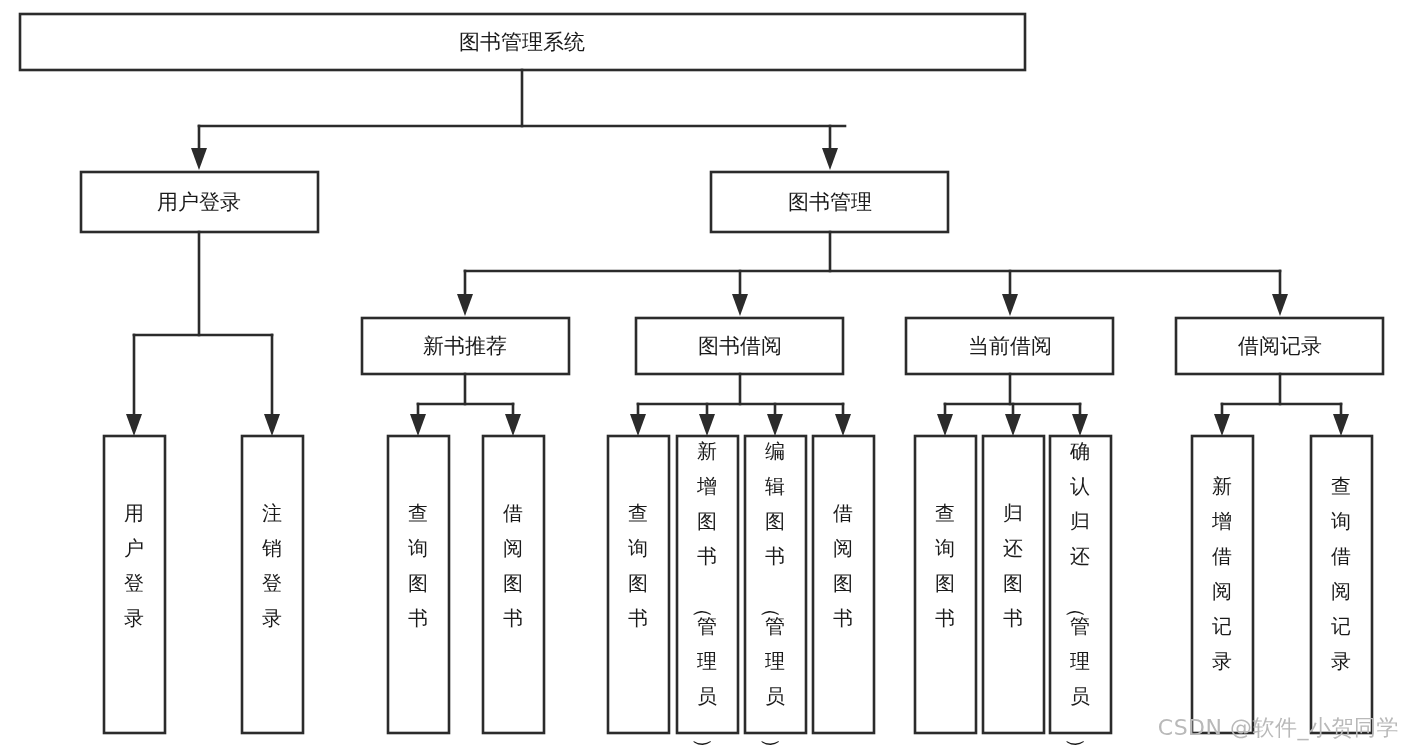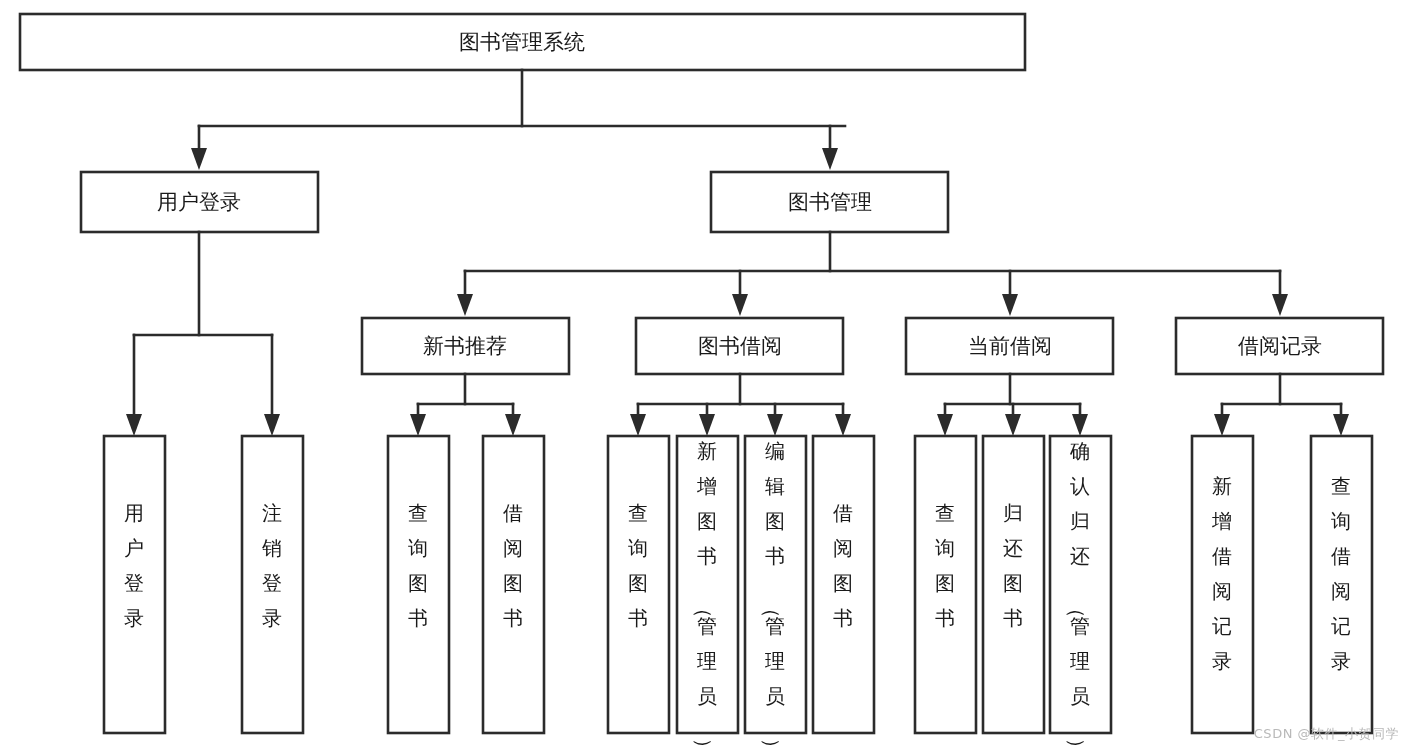--- a/index.html
+++ b/index.html
@@ -45,21 +45,21 @@
     font-family: "DejaVu Sans", "Liberation Sans", sans-serif;
     font-size: 20px;
     fill: #1a1a1a;
     text-anchor: middle;
   }
   .watermark {
     position: absolute;
     right: 6px;
     bottom: 4px;
     font-family: "DejaVu Sans", "Liberation Sans", sans-serif;
-    font-size: 13px;
+    font-size: 22px;
     color: #b9b9b9;
     letter-spacing: 0.5px;
     white-space: nowrap;
     pointer-events: none;
   }
 </style>
 </head>
 <body>
 
 <svg id="diagram" viewBox="0 0 1405 747" xmlns="http://www.w3.org/2000/svg">

